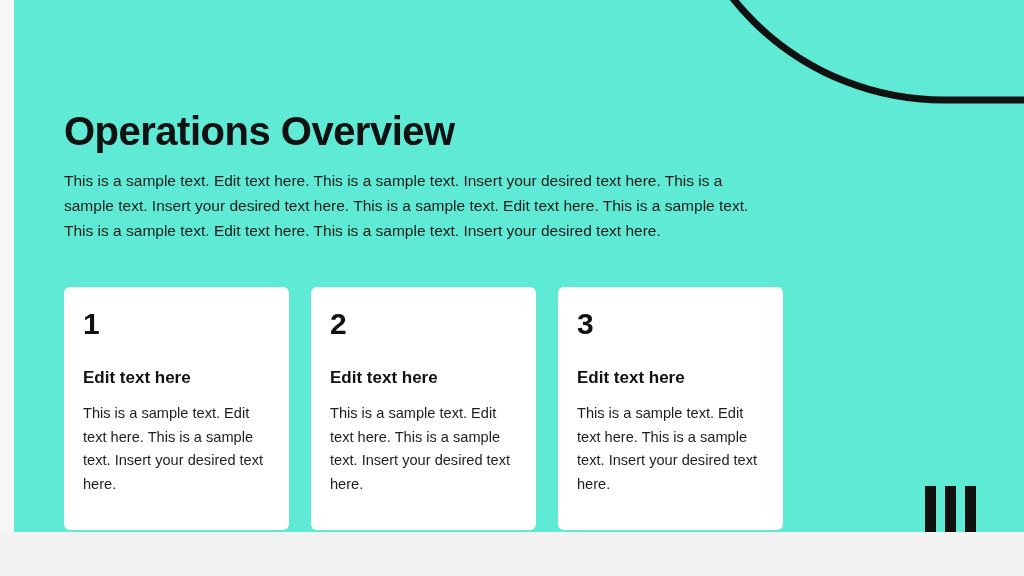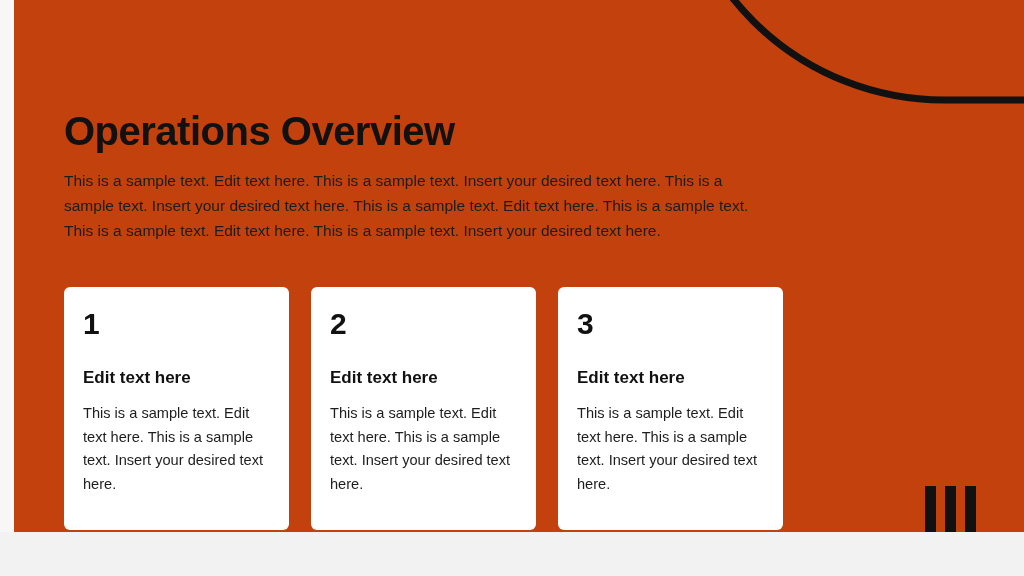--- a/index.html
+++ b/index.html
@@ -10,21 +10,21 @@
     width: 1024px;
     height: 576px;
     background: #f2f2f2;
     font-family: "Liberation Sans", sans-serif;
     overflow: hidden;
   }
   .slide {
     position: relative;
     width: 1024px;
     height: 532px;
-    background: #c2410c;
+    background: #5eead4;
     overflow: hidden;
   }
   
   .left-strip {
     position: absolute;
     left: 0;
     top: 0;
     width: 14px;
     height: 576px;
     background: #f7f7f7;

